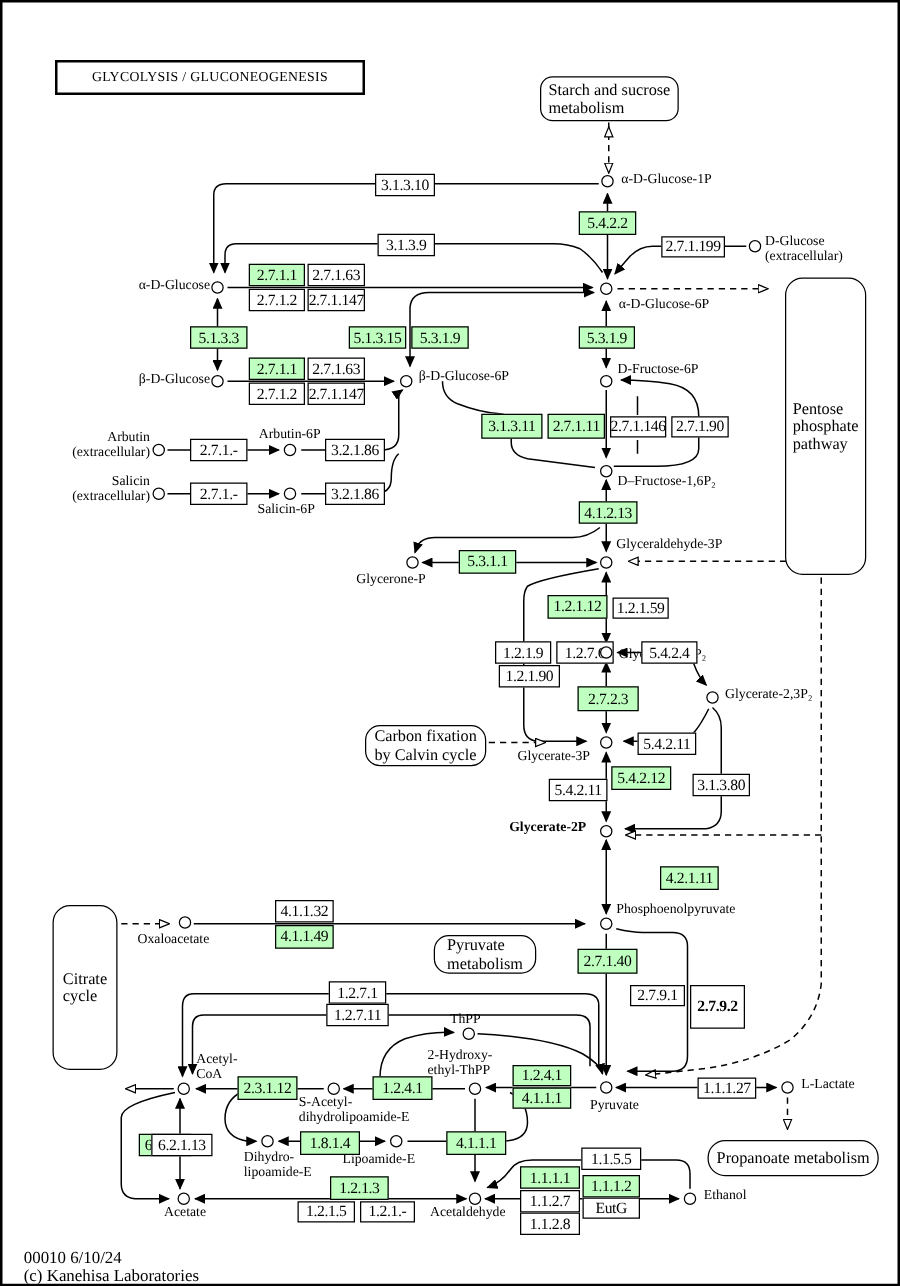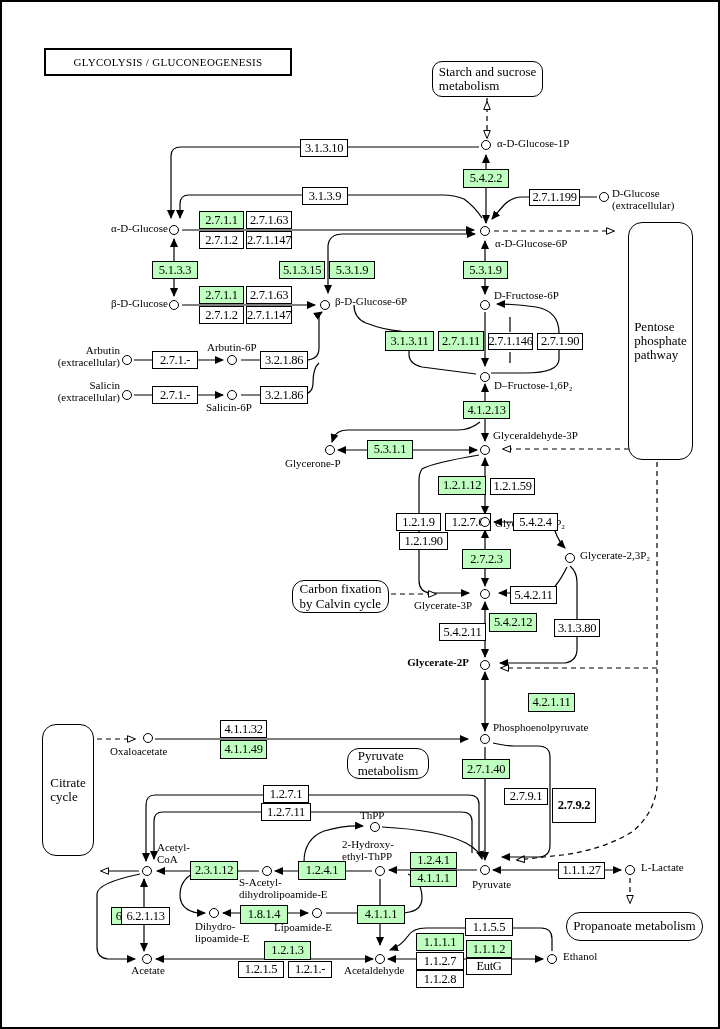--- a/index.html
+++ b/index.html
@@ -93,20 +93,22 @@
       <path d="M371,957 H154" marker-start="url(#af)" marker-end="url(#af)"></path>
       <path d="M386,957 H541" marker-start="url(#af)" marker-end="url(#af)"></path>
       <path d="M550,949 V937 Q550,926 539,926 H424 Q411,926 406,934 Q399,944 388,948" marker-end="url(#af)"></path>
       <path d="M137,869 H99" marker-end="url(#ao)"></path>
       <path d="M477,851 V802 Q477,793 466,793 H153 Q144,793 144,803 V859" marker-end="url(#af)"></path>
       <path d="M470,851 V819 Q470,810 459,810 H161 Q152,810 152,819 V857" marker-end="url(#af)"></path>
     </g>
   </svg>
 
   <div id="title-box">GLYCOLYSIS / GLUCONEOGENESIS</div>
+  <div id="footer">00010 6/10/24
+(c) Kanehisa Laboratories</div>
 
   <div id="maps-layer">
       <div class="mapbox" style="left: 430px; top: 59px; width: 111px; height: 36px; border-radius: 10px;">Starch and sucrose
 metabolism</div>
       <div class="mapbox" style="left: 626px; top: 220px; width: 65px; height: 238px; border-radius: 14px;">Pentose
 phosphate
 pathway</div>
       <div class="mapbox" style="left: 290px; top: 578px; width: 97px; height: 33px; border-radius: 12px;">Carbon fixation
 by Calvin cycle</div>
       <div class="mapbox" style="left: 345px; top: 746px; width: 82px; height: 31px; border-radius: 12px;">Pyruvate

